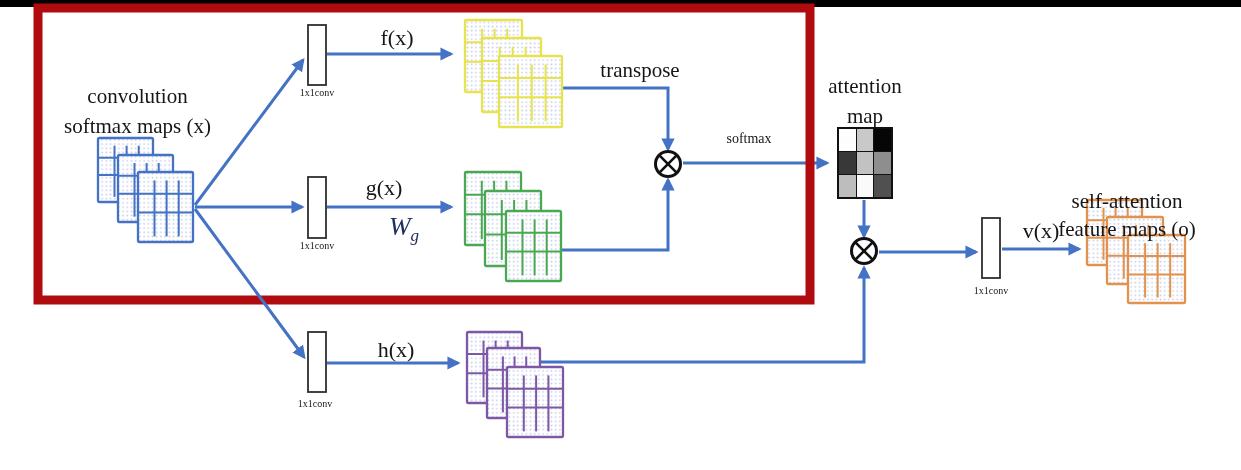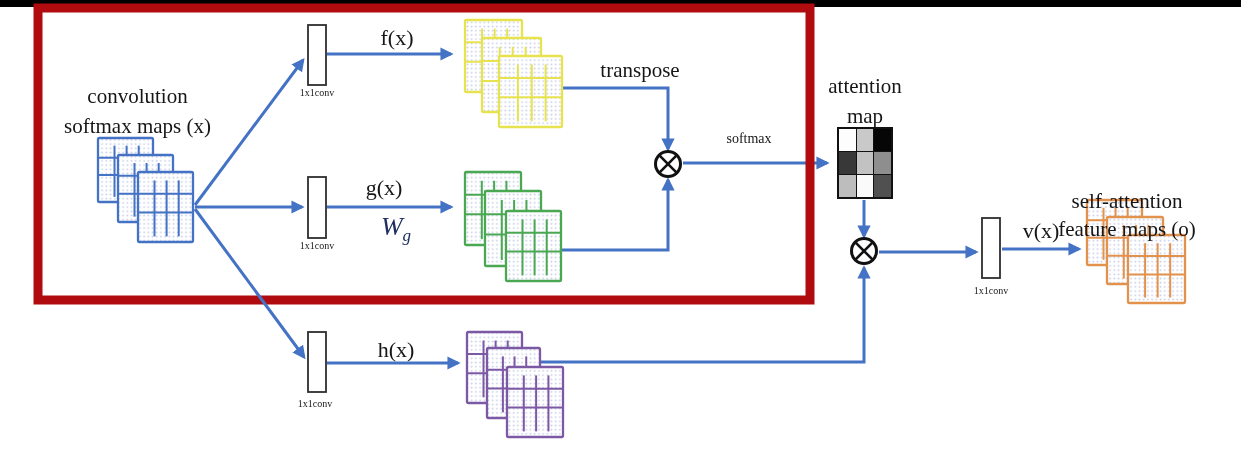--- a/index.html
+++ b/index.html
@@ -14,21 +14,21 @@
   #lbl-h-conv{left:274px;top:398px;}
   #lbl-v-conv{left:950px;top:285px;}
   .fn{font-size:22px;width:80px;}
   #lbl-fx{left:357px;top:25px;}
   #lbl-gx{left:344px;top:175px;}
   #lbl-hx{left:356px;top:337px;}
   #lbl-vx{left:1001px;top:218px;}
   .weight{font-style:italic;font-size:26px;width:80px;}
   .weight sub{font-size:17px;line-height:0;}
   #lbl-wf{left:364px;top:59px;}
-  #lbl-wg{left:356px;top:212px;text-align:center;}
+  #lbl-wg{left:364px;top:212px;text-align:center;}
   #lbl-transpose{left:547px;top:58px;font-size:21px;width:130px;padding-left:28px;}
   #lbl-softmax{left:684px;top:131px;font-size:14px;width:130px;}
   #lbl-att{left:795px;top:71px;width:140px;font-size:21px;line-height:30px;}
   #lbl-out{left:1027px;top:143px;width:200px;font-size:21px;line-height:28px;margin-top:44px;}
   .att-grid{position:absolute;left:837px;top:127px;width:56px;height:72px;
             display:grid;grid-template-columns:repeat(3,1fr);grid-template-rows:repeat(3,1fr);
             box-sizing:border-box;border:2px solid #111;background:#111;gap:1px;}
   .att-cell{width:100%;height:100%;}
 </style>
 </head>

